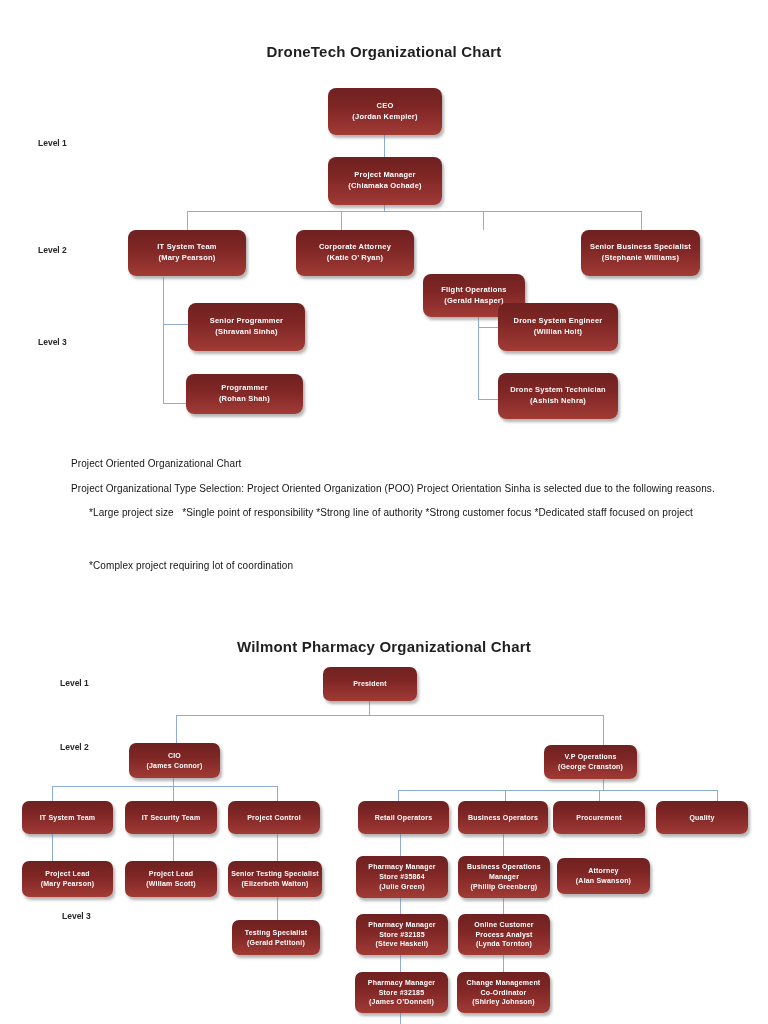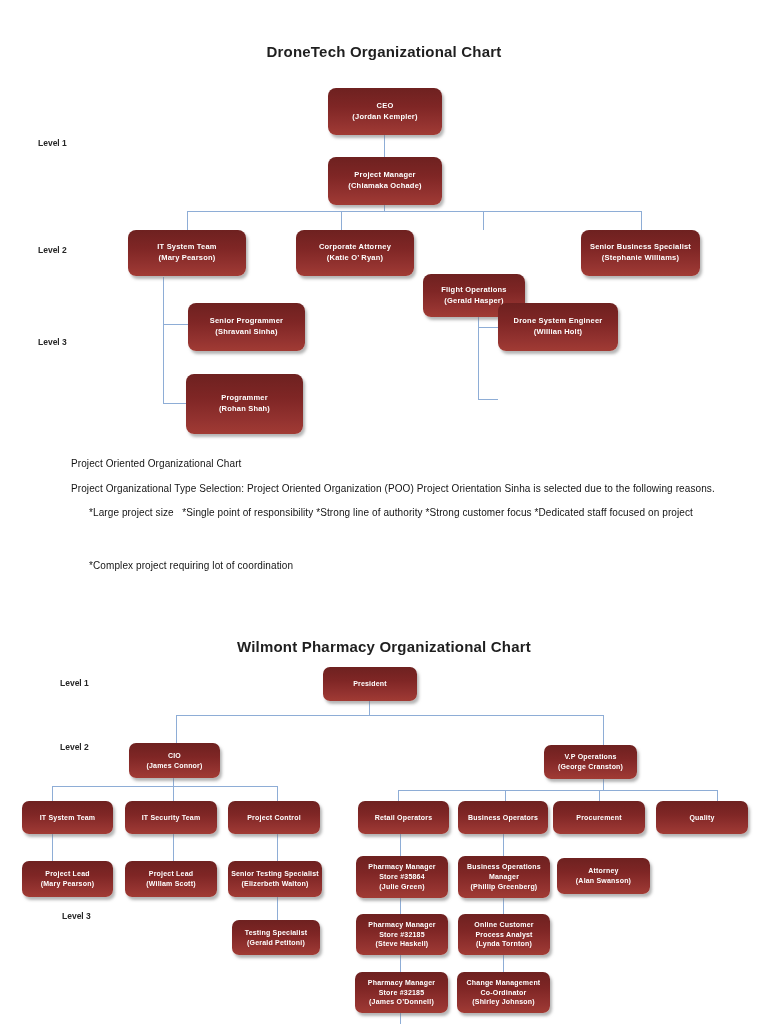--- a/index.html
+++ b/index.html
@@ -65,27 +65,31 @@
     <span class="nl">(Gerald Hasper)</span>
   </div>
   <div class="node" style="left:581px;top:230px;width:119px;height:46px;">
     <span class="nl">Senior Business Specialist</span>
     <span class="nl">(Stephanie Williams)</span>
   </div>
   <div class="node" style="left:188px;top:303px;width:117px;height:48px;">
     <span class="nl">Senior Programmer</span>
     <span class="nl">(Shravani Sinha)</span>
   </div>
-  <div class="node" style="left:186px;top:374px;width:117px;height:60px;">
+  <div class="node" style="left:186px;top:374px;width:117px;height:40px;">
     <span class="nl">Programmer</span>
     <span class="nl">(Rohan Shah)</span>
   </div>
   <div class="node" style="left:498px;top:303px;width:120px;height:48px;align-items:center;">
     <span class="nl">Drone System Engineer</span>
     <span class="nl">(Willian Holt)</span>
+  </div>
+  <div class="node" style="left:498px;top:373px;width:120px;height:46px;">
+    <span class="nl">Drone System Technician</span>
+    <span class="nl">(Ashish Nehra)</span>
   </div>
 
   <div class="note" style="left:71px;top:458px;">Project Oriented Organizational Chart</div>
   <div class="note" style="left:71px;top:483px;">Project Organizational Type Selection: Project Oriented Organization (POO) Project Orientation Sinha is selected due to the following reasons.</div>
   <div class="note" style="left:89px;top:507px;">*Large project size   *Single point of responsibility *Strong line of authority *Strong customer focus *Dedicated staff focused on project</div>
   <div class="note" style="left:89px;top:520px;margin-top:40px;">*Complex project requiring lot of coordination</div>
 
   <div class="chart-title" style="top:638px;">Wilmont Pharmacy Organizational Chart</div>
 
   <div class="lvl" style="left:60px;top:678px;">Level 1</div>

